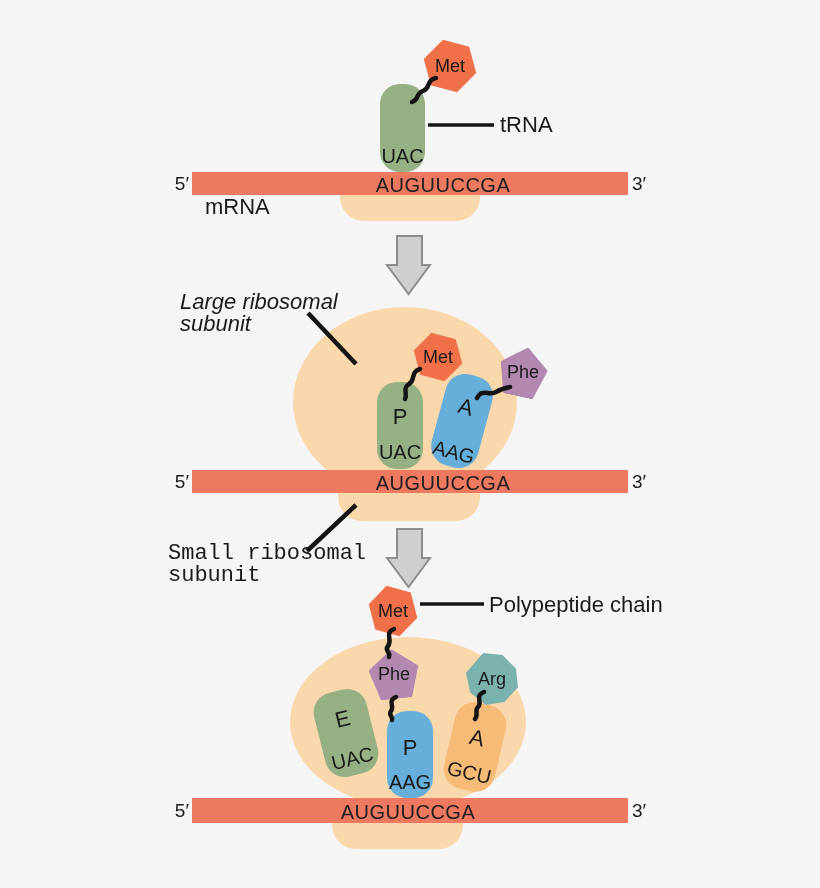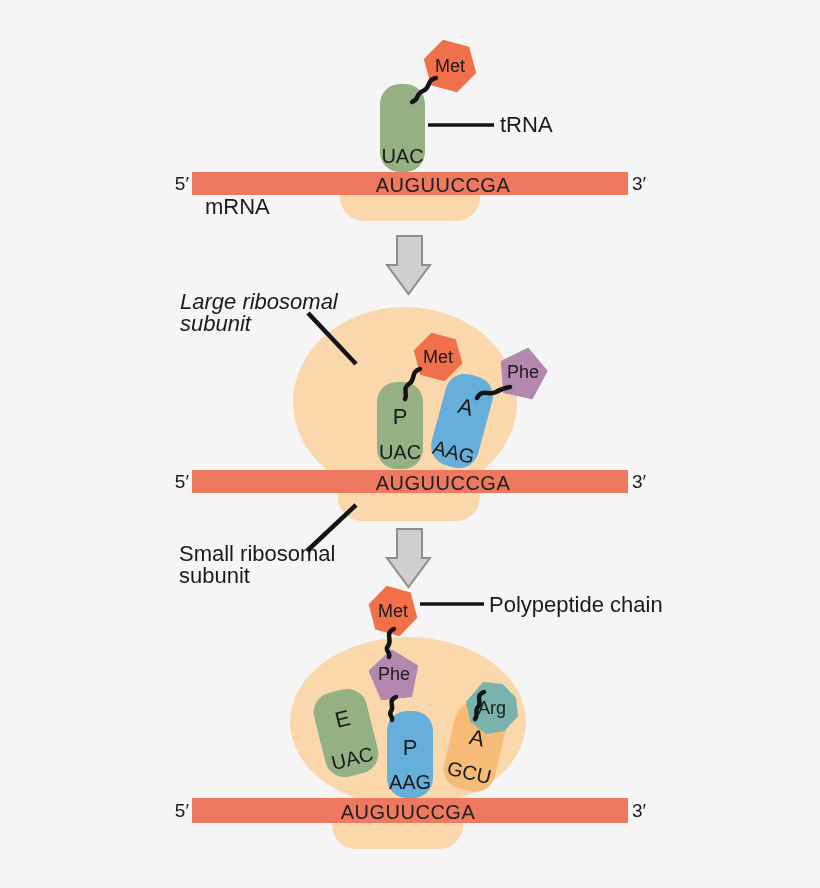--- a/index.html
+++ b/index.html
@@ -81,39 +81,39 @@
 
   <div class="aa phe" style="left:499px;top:347px;width:48px;height:50px;transform:rotate(12deg);">
     <span style="transform:rotate(-12deg);">Phe</span>
   </div>
 
   <div class="bar" style="top:470px;height:23px;"></div>
   <div class="seq" style="left:343px;top:472px;">AUGUUCCGA</div>
   <div class="prime left" style="top:471px;">5′</div>
   <div class="prime right" style="top:471px;">3′</div>
 
-  <div class="lbl" style="left:179px;top:543px;">
+  <div class="lbl" style="left:168px;top:543px;font-family:Liberation Mono, monospace;">
     <div>Small ribosomal</div>
     <div>subunit</div>
   </div>
 
   <div class="blob ellipse" style="left:290px;top:637px;width:236px;height:170px;"></div>
   <div class="blob smallsub" style="left:332px;top:822px;width:131px;height:27px;"></div>
 
   <div class="aa met" style="left:368px;top:585px;width:50px;height:52px;">
     <span>Met</span>
   </div>
 
   <div class="lbl" style="left:489px;top:594px;">Polypeptide chain</div>
 
   <div class="aa phe" style="left:369px;top:649px;width:50px;height:50px;transform:rotate(-6deg);">
     <span style="transform:rotate(6deg);">Phe</span>
   </div>
 
-  <div class="aa arg" style="left:466px;top:682px;width:52px;height:52px;">
+  <div class="aa arg" style="left:466px;top:653px;width:52px;height:52px;">
     <span>Arg</span>
   </div>
 
   <div class="trna green" style="left:319px;top:690px;width:54px;height:86px;transform:rotate(-14deg);">
     <span class="site" style="top:16px;">E</span>
     <span class="anticodon" style="bottom:5px;">UAC</span>
   </div>
 
   <div class="trna blue" style="left:387px;top:711px;width:46px;height:87px;">
     <span class="site" style="top:24px;">P</span>

